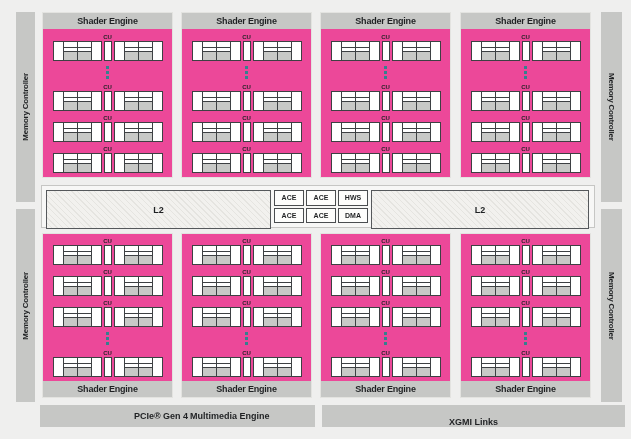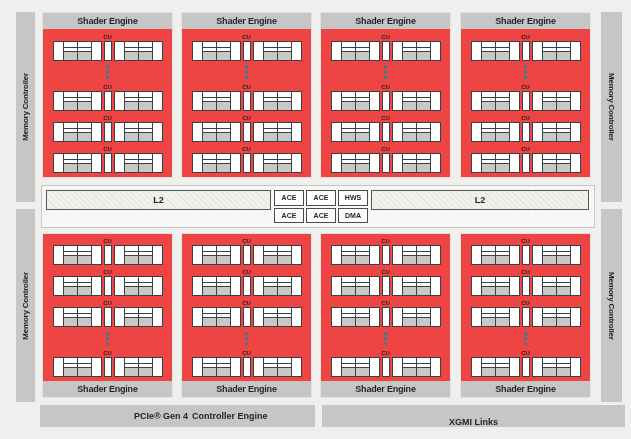--- a/index.html
+++ b/index.html
@@ -4,21 +4,21 @@
 <style>
   html,body { margin:0; padding:0; background:#efefee; }
   #stage {
     position:relative; width:631px; height:439px; background:#efefee;
     overflow:hidden; font-family:"Liberation Sans", sans-serif; color:#1f2123;
   }
 
   
   .engine {
     position:absolute; width:131px; box-sizing:border-box;
-    background:#ef4444; border:1px solid #e3e3e0;
+    background:#ec4899; border:1px solid #e3e3e0;
     display:flex; flex-direction:column;
   }
   .engine.top    { top:12px;  height:166px; }
   .engine.bottom { top:233px; height:165px; }
   .engine-bar {
     height:16px; flex:0 0 16px; background:#c6c7c5;
     display:flex; align-items:center; justify-content:center;
     font-size:9px; font-weight:bold; letter-spacing:-0.2px;
   }
   .engine.top    .engine-bar  { order:0; }
@@ -66,21 +66,21 @@
   .mc.b { top:209px; height:193px; }
   .mc.left  span { writing-mode:vertical-rl; transform:rotate(180deg); }
   .mc.right span { writing-mode:vertical-rl; }
 
   
   .mid-band {
     position:absolute; left:41px; top:185px; width:554px; height:43px;
     box-sizing:border-box; background:#f7f7f6; border:1px solid #c6c6c4;
   }
   .l2 {
-    position:absolute; top:4px; height:20px; box-sizing:border-box;
+    position:absolute; top:4px; height:39px; box-sizing:border-box;
     border:1px solid #55585b;
     background:repeating-linear-gradient(45deg,#f2f1ee 0px,#f2f1ee 3px,#e5e4e0 3px,#e5e4e0 4px);
     display:flex; align-items:center; justify-content:center;
     font-size:9px; font-weight:bold;
   }
   .l2.l { left:4px;   width:225px; }
   .l2.r { left:329px; width:218px; }
   .sched {
     position:absolute; left:232px; top:4px; width:94px; height:33px;
     display:grid; grid-template-columns:repeat(3,1fr); grid-template-rows:1fr 1fr; gap:2px;
@@ -1458,19 +1458,19 @@
         </span>
         <i class="side"></i>
       </div>
     </div>
   </div>
 </div>
   </div>
 
   <div class="io-bar left">
     <span class="io-label pcie">PCIe® Gen 4</span>
-    <span class="io-label mm">Controller Engine</span>
+    <span class="io-label mm">Multimedia Engine</span>
   </div>
   <div class="io-bar right">
     <span>XGMI Links</span>
   </div>
 
 </div>
 
 </body></html>

